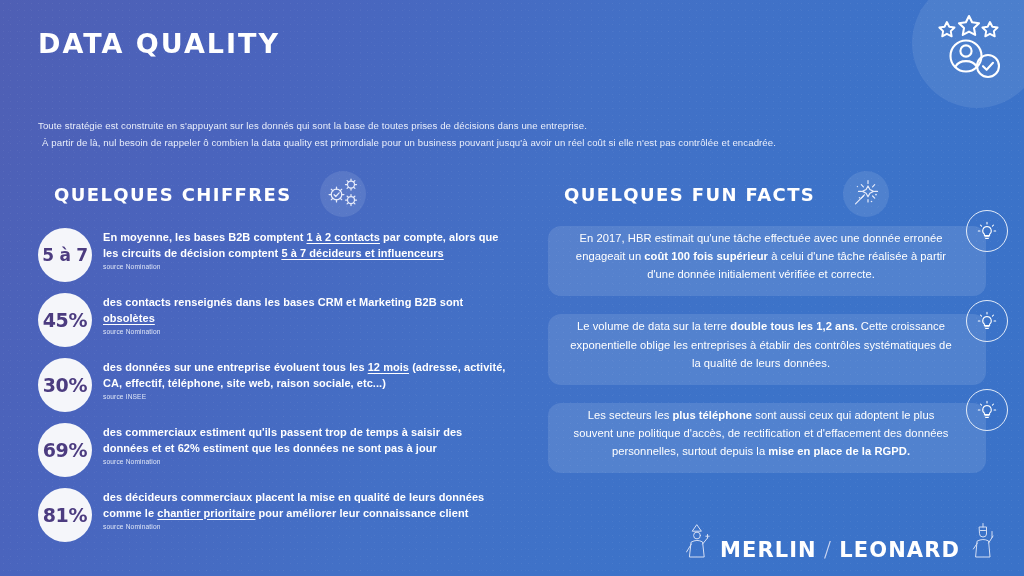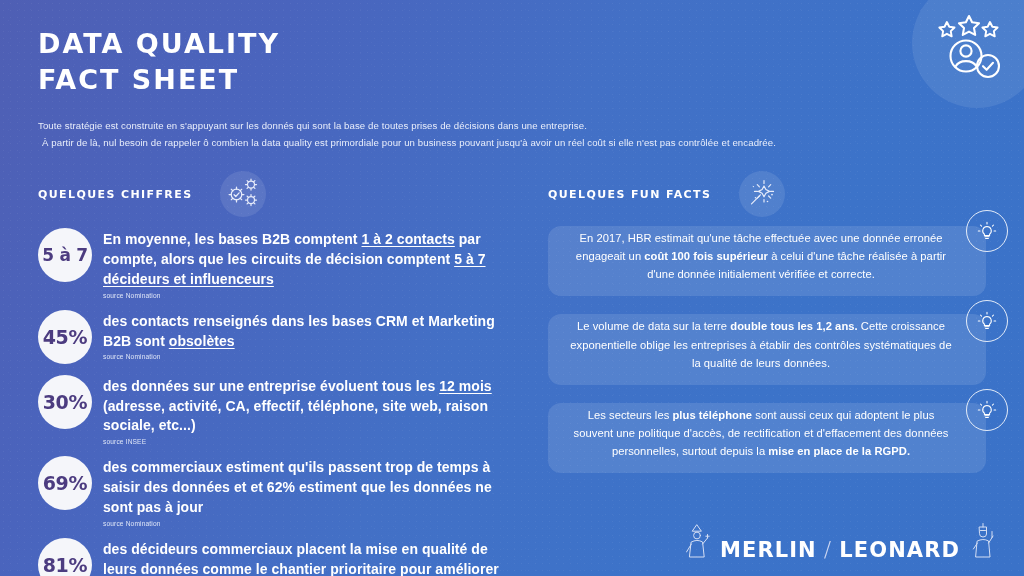--- a/index.html
+++ b/index.html
@@ -90,24 +90,25 @@
 
   .section-head {
     display: flex;
     align-items: center;
     height: 56px;
     margin-bottom: 4px;
   }
   .section-title {
     font-family: "DejaVu Sans", sans-serif;
     font-weight: 700;
-    font-size: 11px;
+    font-size: 18px;
     letter-spacing: 1.4px;
     color: #ffffff;
     text-transform: uppercase;
+    margin-left: 16px;
   }
   .section-icon {
     width: 46px;
     height: 46px;
     border-radius: 50%;
     background: rgba(255,255,255,0.10);
     display: flex;
     align-items: center;
     justify-content: center;
     margin-left: 28px;
@@ -138,21 +139,21 @@
     font-size: 19px;
     color: #4c3c80;
     letter-spacing: -0.3px;
     text-align: right;
   }
   .stat-badge.small span { font-size: 17px; }
 
   .stat-body { padding-top: 4px; }
   .stat-text {
     color: #ffffff;
-    font-size: 14px;
+    font-size: 11px;
     font-weight: 700;
     line-height: 1.42;
     letter-spacing: 0.05px;
   }
   .stat-text u { text-decoration: underline; text-underline-offset: 2px; }
   .stat-source {
     margin-top: 2px;
     font-size: 6.6px;
     color: #dfe6f7;
     letter-spacing: 0.15px;
@@ -234,21 +235,20 @@
         <circle cx="33" cy="42" r="5.6"></circle>
         <path d="M22.5 57.5 a11.5 9 0 0 1 21 0"></path>
         <circle cx="55" cy="57" r="11"></circle>
         <path d="M50 57.2 l3.6 3.6 6.4 -7"></path>
       </g>
     </svg>
   </div>
 
   <div class="title-block">
     <div class="title-line">DATA QUALITY</div>
-    <div class="title-line">FACT SHEET</div>
   </div>
 
   <div class="intro">
     <p>Toute stratégie est construite en s'appuyant sur les donnés qui sont la base de toutes prises de décisions dans une entreprise.</p>
     <p>À partir de là, nul besoin de rappeler ô combien la data quality est primordiale pour un business pouvant jusqu'à avoir un réel coût si elle n'est pas contrôlée et encadrée.</p>
   </div>
 
   <div class="col-left">
     <div class="section-head">
       <div class="section-title">QUELQUES CHIFFRES</div>

